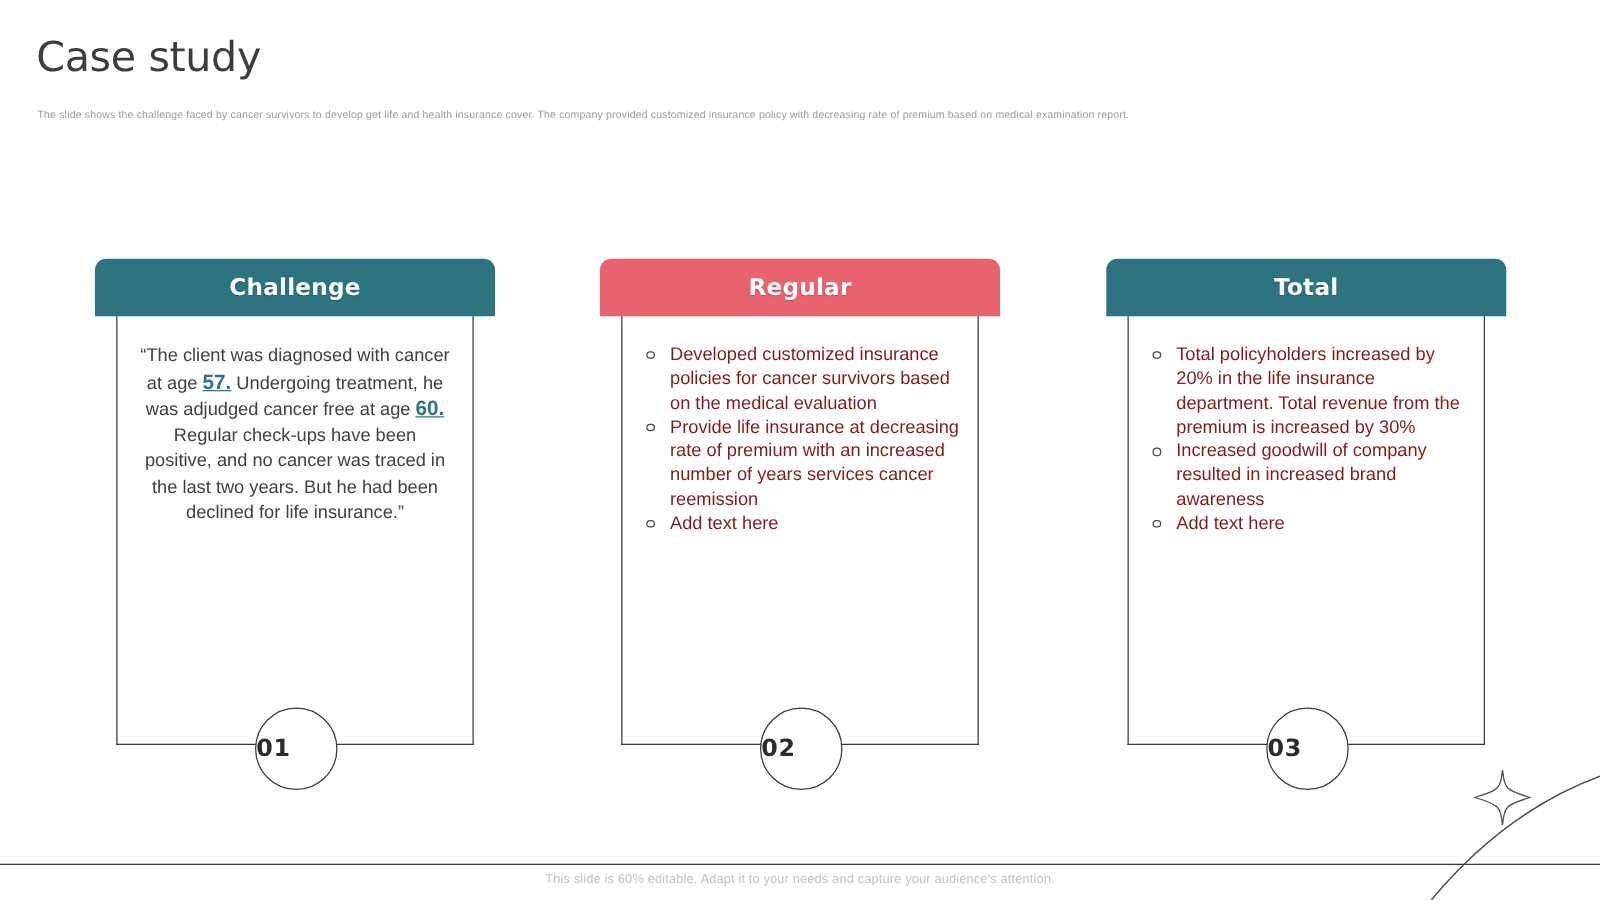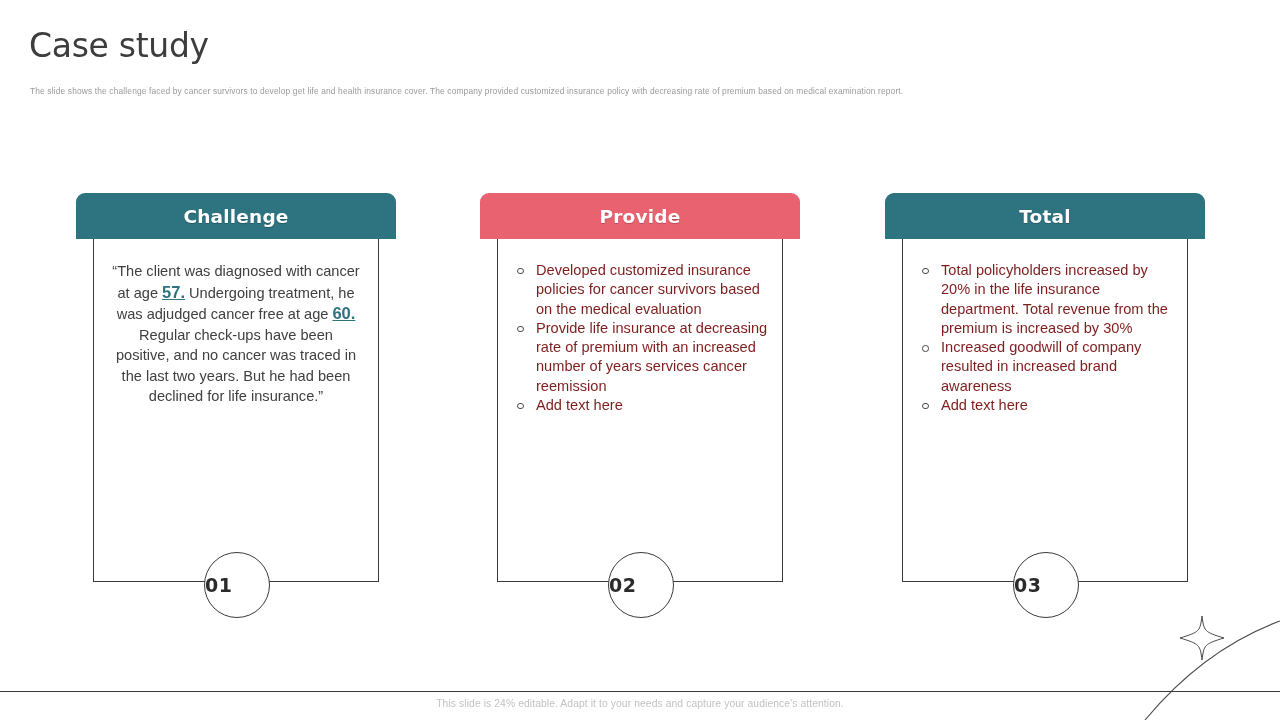--- a/index.html
+++ b/index.html
@@ -38,21 +38,21 @@
     line-height: 12px;
     color: #9a9a9a;
     letter-spacing: 0.15px;
     white-space: nowrap;
   }
 
   
   .columns {
     position: absolute;
     left: 0;
-    top: 0;
+    top: 14px;
     width: 1280px;
     height: 580px;
   }
   .column {
     position: absolute;
     top: 193px;
     width: 320px;
   }
   .col-1 { left: 76px; }
   .col-2 { left: 480px; }
@@ -202,21 +202,21 @@
     <div class="col-header" style="background: rgb(46, 115, 128);">
       <div class="col-header-label">Challenge</div>
     </div>
     <div class="col-body">
       <div class="quote-text"><span>“The client was diagnosed with cancer at age </span><span class="hl" style="color: rgb(46, 115, 128);">57.</span><span> Undergoing treatment, he was adjudged cancer free at age </span><span class="hl" style="color: rgb(46, 115, 128);">60.</span><span> Regular check-ups have been positive, and no cancer was traced in the last two years. But he had been declined for life insurance.”</span></div>
     </div>
   </div>
 
   <div class="column col-2">
     <div class="col-header" style="background: rgb(232, 99, 111);">
-      <div class="col-header-label">Provide</div>
+      <div class="col-header-label">Regular</div>
     </div>
     <div class="col-body">
       <ul class="bullets">
         <li><span class="marker"><span class="marker-ring"></span></span><span>Developed customized insurance policies for cancer survivors based on the medical evaluation</span></li>
         <li><span class="marker"><span class="marker-ring"></span></span><span>Provide life insurance at decreasing rate of premium with an increased number of years services cancer reemission</span></li>
         <li><span class="marker"><span class="marker-ring"></span></span><span>Add text here</span></li>
       </ul>
     </div>
   </div>
 
@@ -246,13 +246,13 @@
 </div>
 
 <svg class="decor" viewBox="0 0 160 125">
   <path d="M 25 125 C 50 95, 95 50, 160 26" fill="none" stroke="#4a4a4a" stroke-width="1.1"></path>
   <g transform="translate(82,43)">
     <path d="M 0 -22 C 2 -7, 2 -6, 22 0 C 2 6, 2 7, 0 22 C -2 7, -2 6, -22 0 C -2 -6, -2 -7, 0 -22 Z" fill="#ffffff" stroke="#4a4a4a" stroke-width="1"></path>
   </g>
 </svg>
 
 <div class="footer-rule"></div>
-<div class="footer-note">This slide is 24% editable. Adapt it to your needs and capture your audience's attention.</div>
+<div class="footer-note">This slide is 60% editable. Adapt it to your needs and capture your audience's attention.</div>
 
 </body></html>

